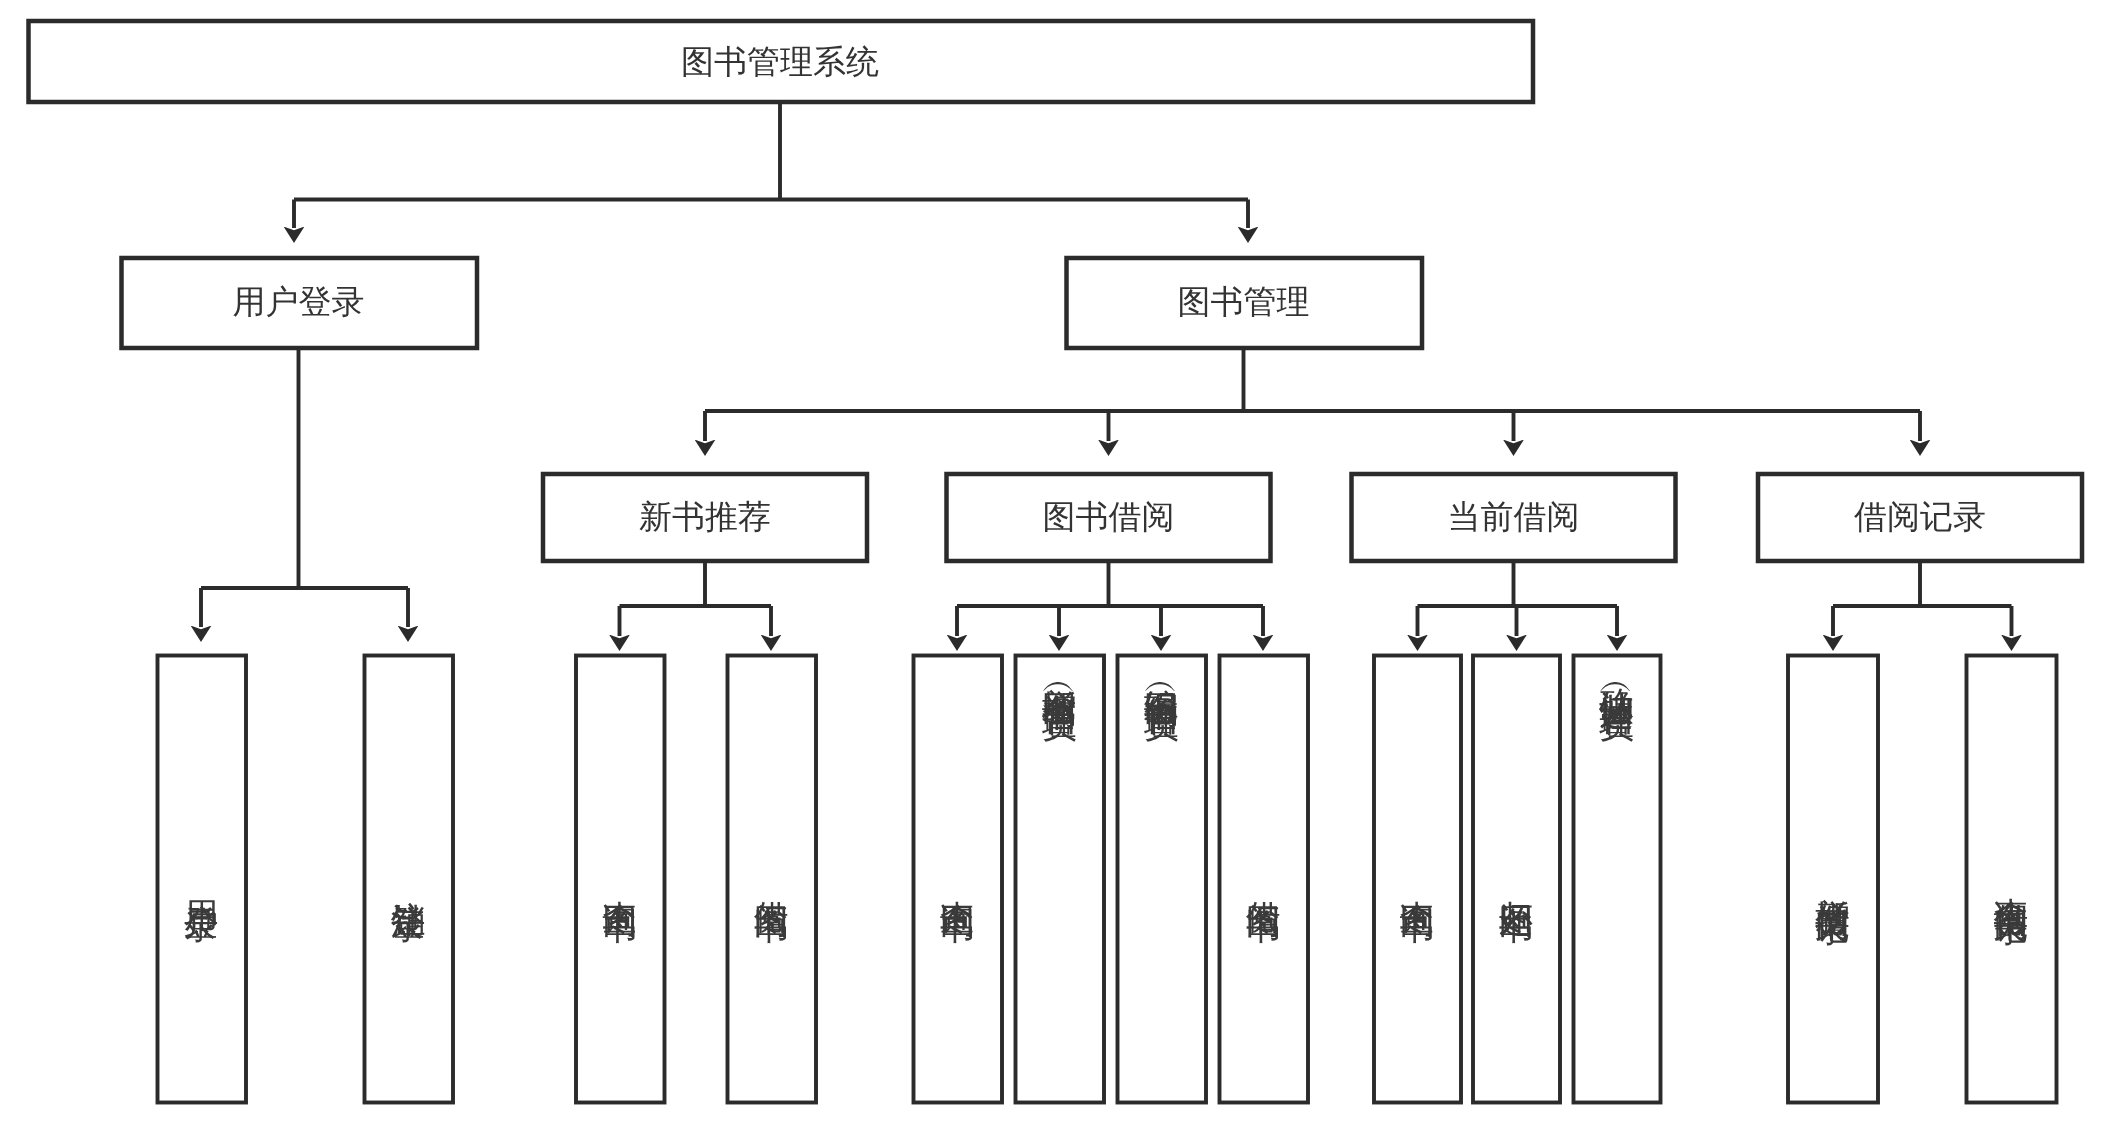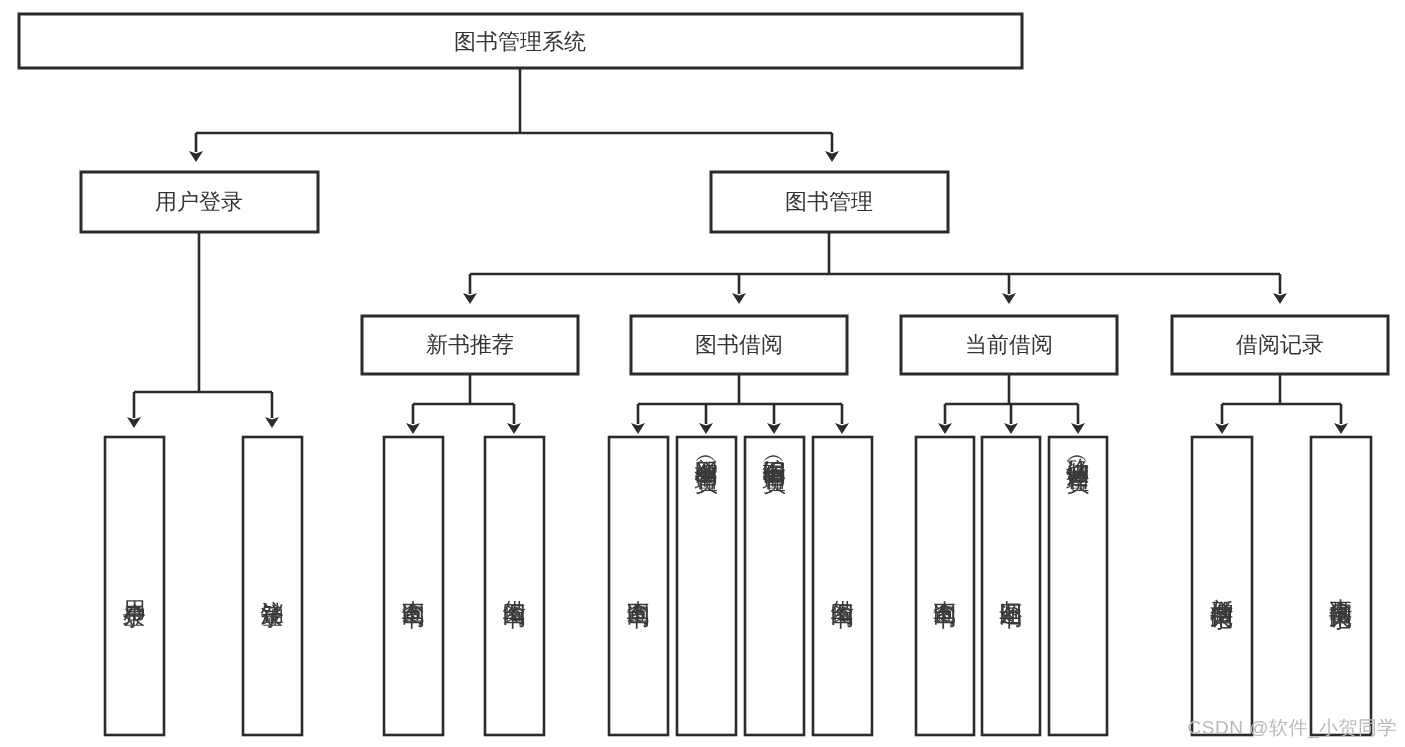--- a/index.html
+++ b/index.html
@@ -233,14 +233,13 @@
     <span class="leaf-label">确认归还（管理员）</span>
   </div>
 
   <div class="leaf-label-wrap" style="left:1192px; top:437px; width:60px; height:298px;">
     <span class="leaf-label">新增借阅记录</span>
   </div>
   <div class="leaf-label-wrap" style="left:1311px; top:437px; width:60px; height:298px;">
     <span class="leaf-label">查询借阅记录</span>
   </div>
 
-  <div class="watermark">CSDN @软件_小贺同学</div>
 </div>
 
 </body></html>

